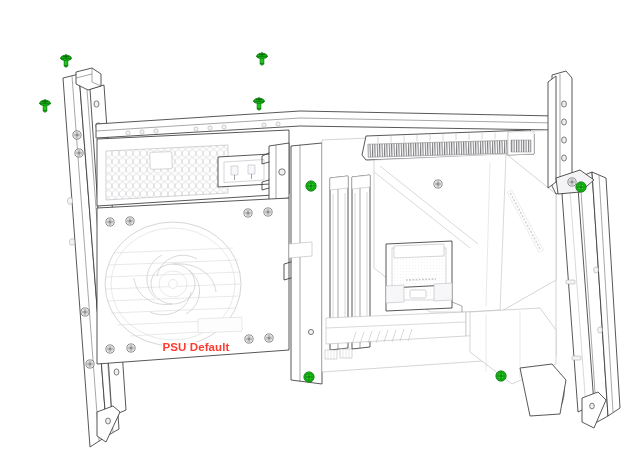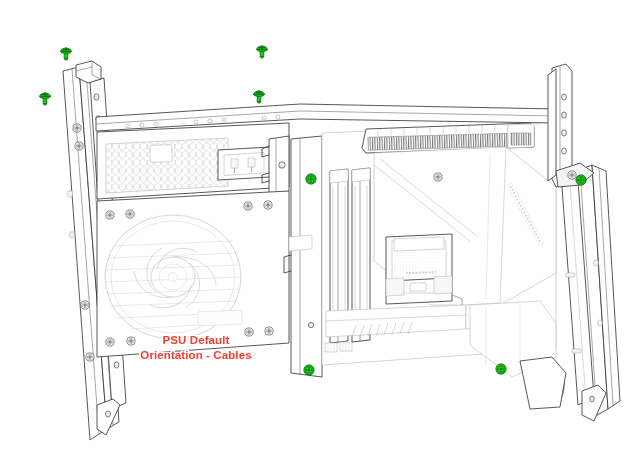--- a/index.html
+++ b/index.html
@@ -2,21 +2,21 @@
 <html><head>
 <meta charset="utf-8">
 <title>PSU Orientation Diagram</title>
 <style>
   html,body{margin:0;padding:0;background:#ffffff;}
   body{
     width:628px;height:472px;overflow:hidden;
     font-family:"Liberation Sans","DejaVu Sans",sans-serif;
     position:relative;
   }
-  #stage{position:absolute;left:0;top:5px;width:628px;height:360px;background:#fff;}
+  #stage{position:absolute;left:0;top:12px;width:628px;height:360px;background:#fff;}
   #stage svg{display:block;width:628px;height:472px;}
 
   
   .ln{fill:none;stroke:#3a3a3a;stroke-width:0.85;stroke-linejoin:round;stroke-linecap:round;}
   .ln-thin{fill:none;stroke:#6d6d6d;stroke-width:0.6;}
   .ln-faint{fill:none;stroke:#b9b9bd;stroke-width:0.55;}
   .ln-vfaint{fill:none;stroke:#d2d2d6;stroke-width:0.5;}
   .pl{fill:#ffffff;stroke:#3a3a3a;stroke-width:0.85;stroke-linejoin:round;}
   .pl-f{fill:#ffffff;stroke:#b9b9bd;stroke-width:0.6;stroke-linejoin:round;}
   .pl-vf{fill:#fdfdfe;stroke:#d4d4d8;stroke-width:0.5;stroke-linejoin:round;}
@@ -356,15 +356,14 @@
     <use href="#screw-side" x="259" y="87"></use>
     <use href="#screw-top" x="311" y="174"></use>
     <use href="#screw-top" x="581" y="175"></use>
     <use href="#screw-top" x="309" y="365"></use>
     <use href="#screw-top" x="501" y="364"></use>
   </g>
 </svg>
 
   <div class="callout" style="left:118px; top:328px; width:156px;">
     <div>PSU Default</div>
-    <div>Orientation - Cables</div>
   </div>
 </div>
 
 </body></html>

